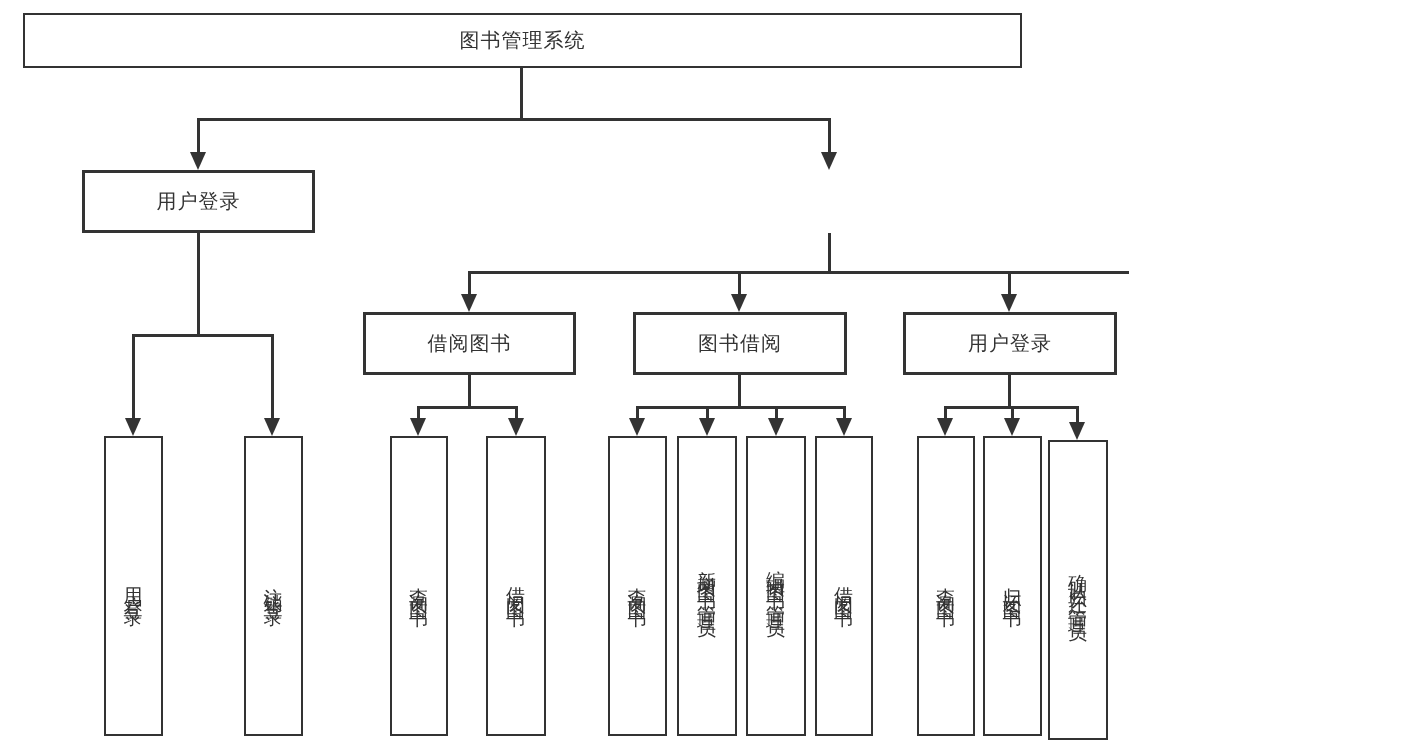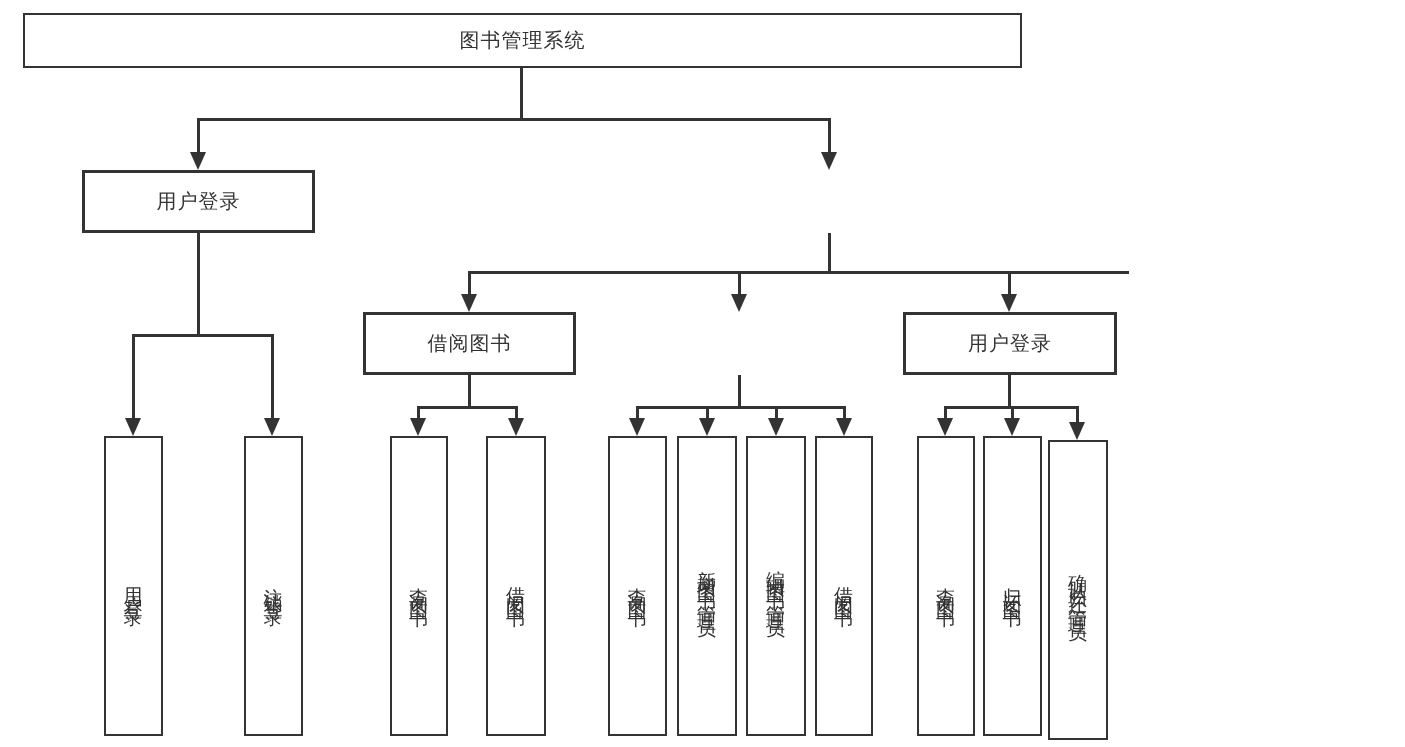--- a/index.html
+++ b/index.html
@@ -94,20 +94,23 @@
   <div class="vline" style="left:738px; top:271px; height:25px;"></div>
   <div class="arrowhead" style="left:731px; top:294px;"></div>
   <div class="vline" style="left:1008px; top:271px; height:25px;"></div>
   <div class="arrowhead" style="left:1001px; top:294px;"></div>
   <div class="vline" style="left:1278px; top:271px; height:25px;"></div>
   <div class="arrowhead" style="left:1271px; top:294px;"></div>
 
   <div class="box lv3" style="left:363px; top:312px; width:213px; height:63px;">
     <span>借阅图书</span>
   </div>
+  <div class="box lv3" style="left:633px; top:312px; width:214px; height:63px;">
+    <span>图书借阅</span>
+  </div>
   <div class="box lv3" style="left:903px; top:312px; width:214px; height:63px;">
     <span>用户登录</span>
   </div>
 
   <div class="vline" style="left:468px; top:375px; height:34px;"></div>
   <div class="hline" style="left:417px; top:406px; width:101px;"></div>
   <div class="vline" style="left:417px; top:406px; height:14px;"></div>
   <div class="arrowhead" style="left:410px; top:418px;"></div>
   <div class="vline" style="left:515px; top:406px; height:14px;"></div>
   <div class="arrowhead" style="left:508px; top:418px;"></div>

